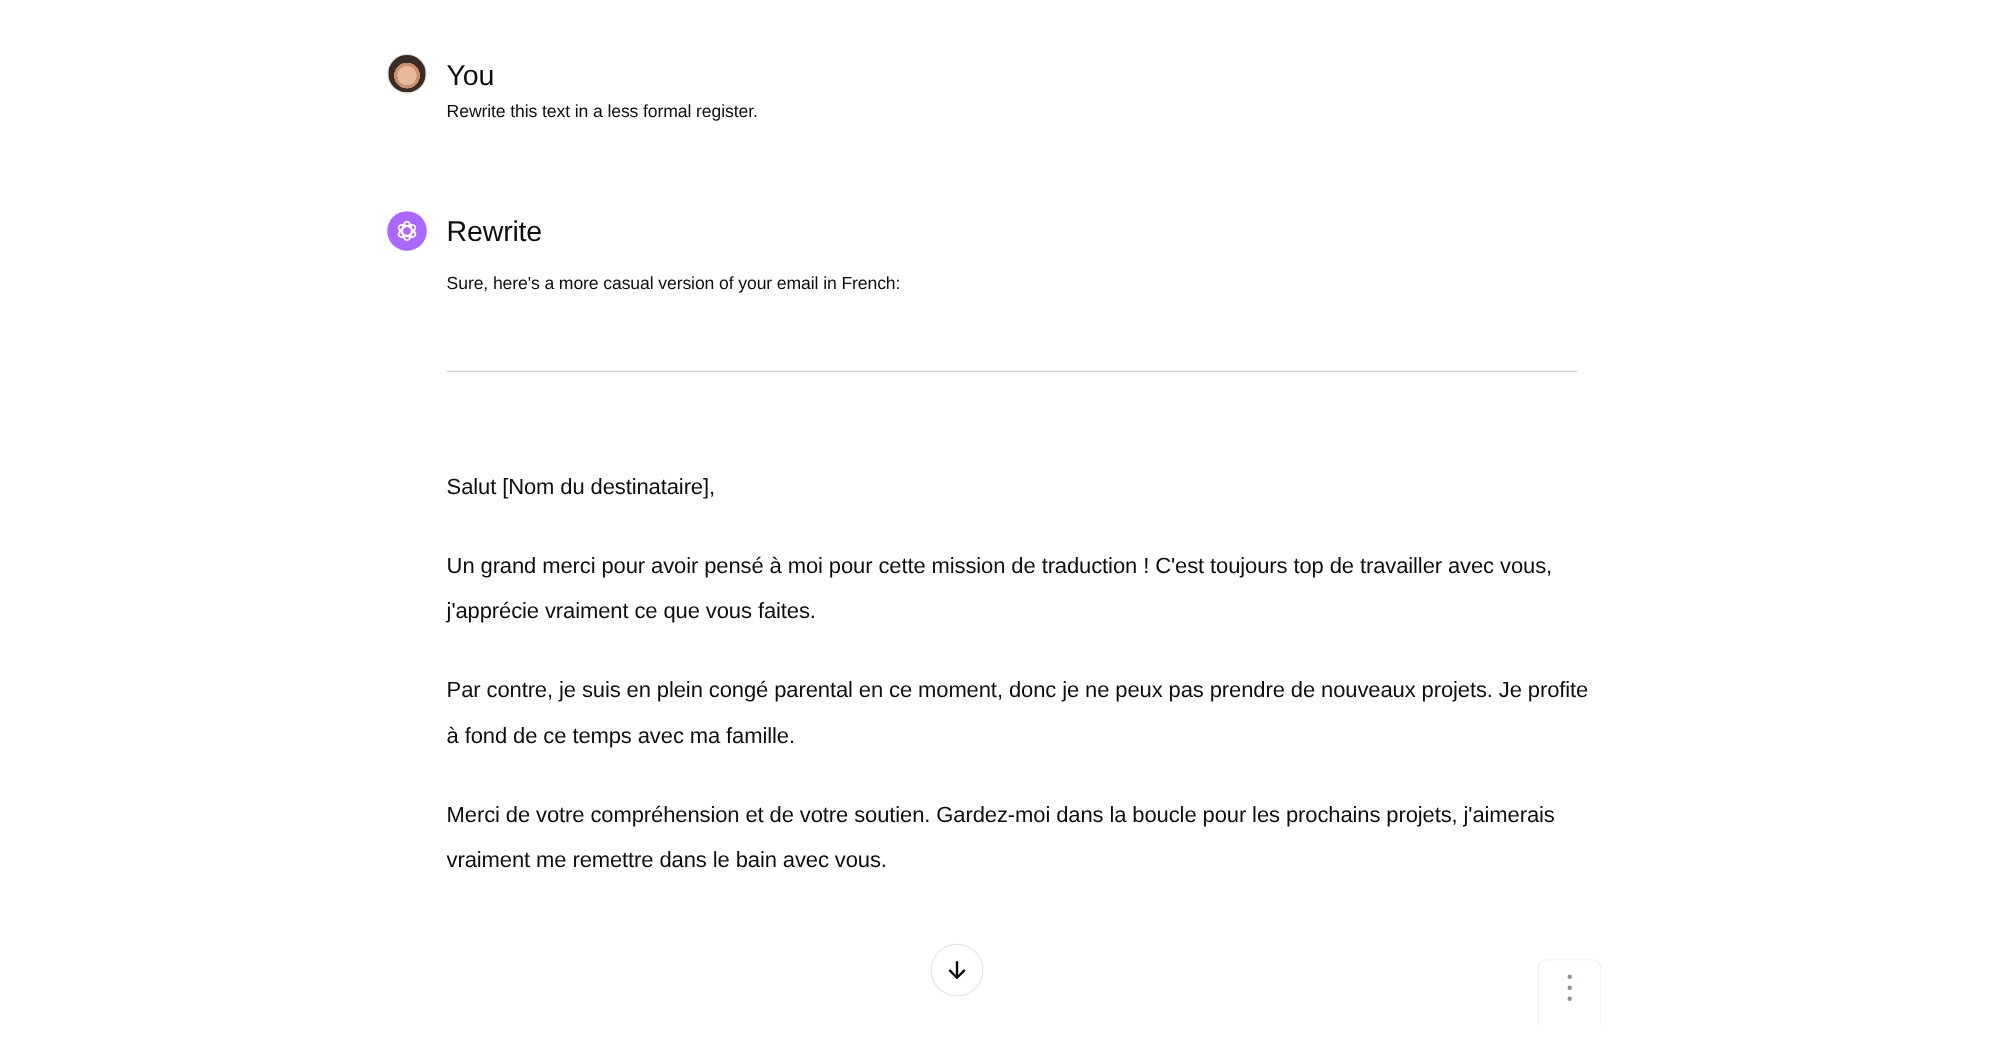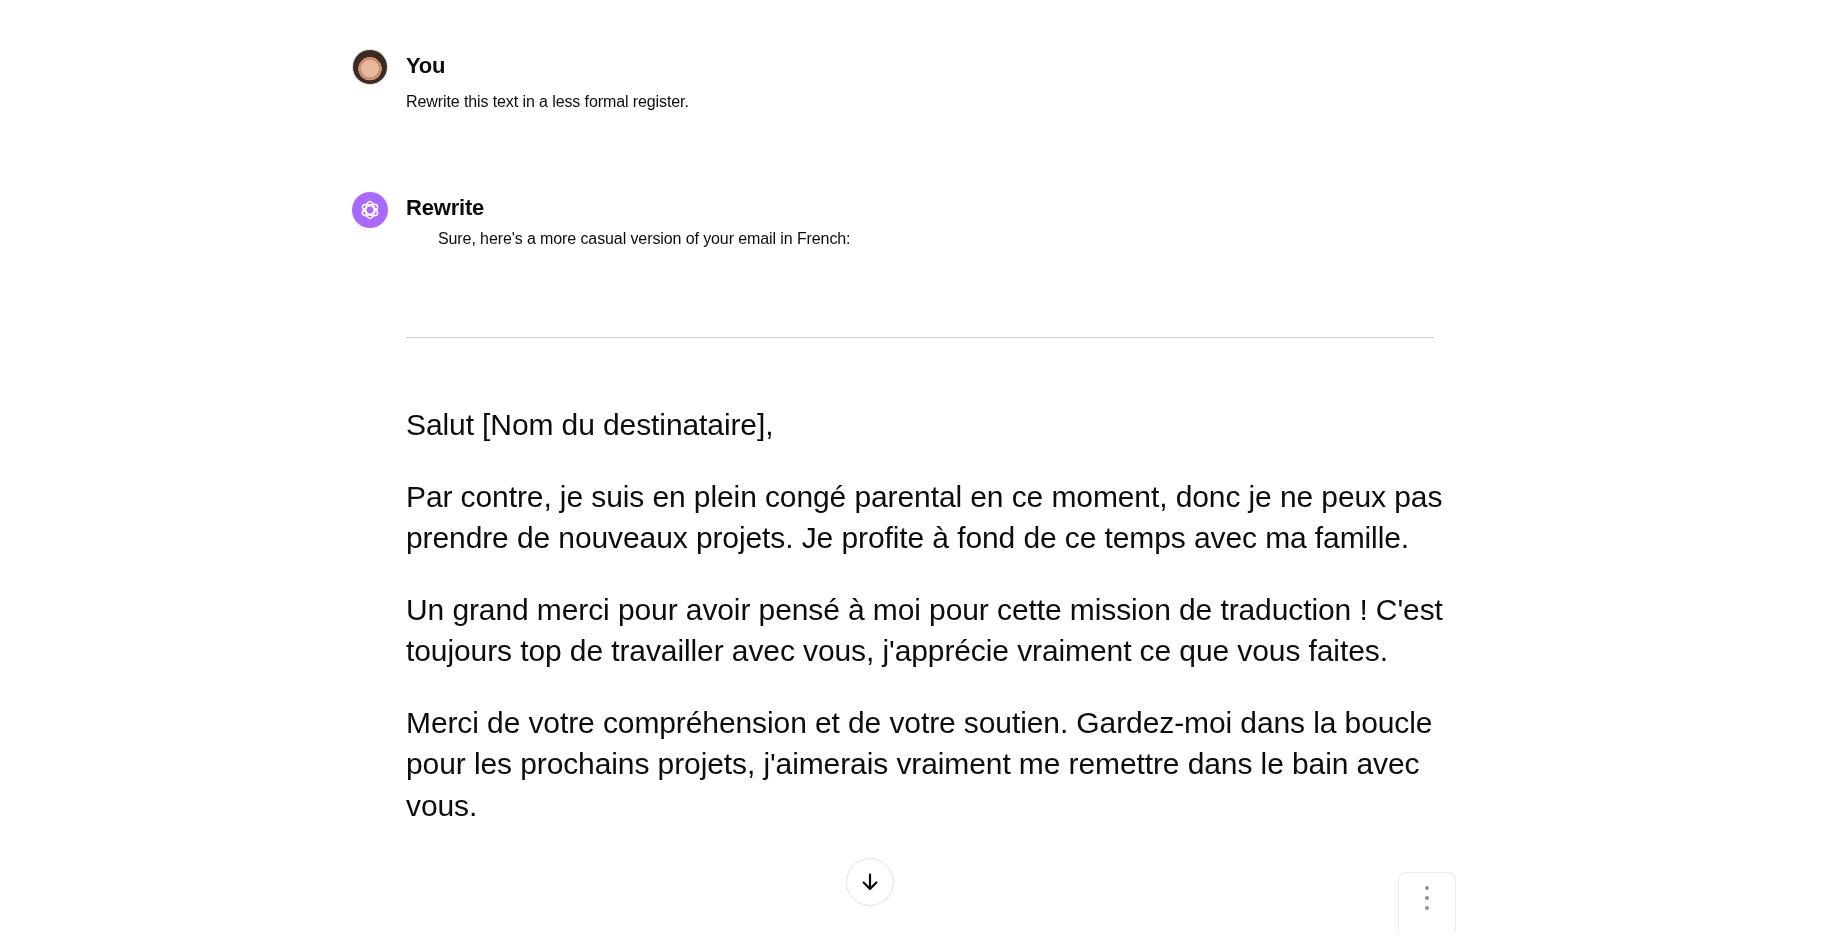--- a/index.html
+++ b/index.html
@@ -12,28 +12,28 @@
     .avatar {
       position: absolute; left: 0; width: 36px; height: 36px; border-radius: 50%;
       overflow: hidden;
     }
     .avatar-user {
       background: radial-gradient(circle at 50% 55%, #e8b89a 0 34%, #c98f72 35% 46%, #3b2b22 47% 100%);
       border: 1px solid #ddd; box-sizing: border-box;
     }
     .avatar-gpt { background: #ab68ff; display: flex; align-items: center; justify-content: center; }
     .author {
-      position: absolute; left: 54px; font-weight: 700; font-size: 22px; letter-spacing: -0.2px;
+      position: absolute; left: 54px; font-weight: 400; font-size: 26px; letter-spacing: -0.2px;
     }
     .msg { position: absolute; left: 54px; font-size: 16px; line-height: 41.5px; width: 1040px; letter-spacing: -0.1px; }
     .divider {
       position: absolute; left: 406px; top: 337px; width: 1028px; height: 0;
       border-top: 1px solid #d0d0d0;
     }
-    .body-text { position: absolute; left: 406px; top: 404px; width: 1040px; font-size: 30px; line-height: 41.5px; letter-spacing: -0.1px; }
+    .body-text { position: absolute; left: 406px; top: 423px; width: 1040px; font-size: 20px; line-height: 41.5px; letter-spacing: -0.1px; }
     .body-text p { margin: 0 0 30px 0; }
     .scroll-btn {
       position: absolute; left: 846px; top: 858px; width: 48px; height: 48px; border-radius: 50%;
       background: #ffffff; border: 1px solid #e3e3e3; box-sizing: border-box;
       display: flex; align-items: center; justify-content: center; cursor: pointer;
     }
     .more-box {
       position: absolute; left: 1398px; top: 872px; width: 58px; height: 60px;
       border: 1px solid #ececec; border-bottom: none; border-radius: 8px 8px 0 0; box-sizing: border-box;
       background: #fff; display: flex; flex-direction: column; align-items: center; padding-top: 13px; gap: 6px;
@@ -52,29 +52,29 @@
 
 <div class="turn" style="top:192px;">
   <div class="avatar avatar-gpt">
     <svg width="24" height="24" viewBox="0 0 24 24" fill="none" stroke="#ffffff" stroke-width="1.6">
       <ellipse cx="12" cy="12" rx="4.2" ry="8.5" transform="rotate(0 12 12)"></ellipse>
       <ellipse cx="12" cy="12" rx="4.2" ry="8.5" transform="rotate(60 12 12)"></ellipse>
       <ellipse cx="12" cy="12" rx="4.2" ry="8.5" transform="rotate(120 12 12)"></ellipse>
     </svg>
   </div>
   <div class="author" style="top:3px;">Rewrite</div>
-  <div class="msg" style="top:26px;margin-left:32px;">Sure, here's a more casual version of your email in French:</div>
+  <div class="msg" style="top:46px;">Sure, here's a more casual version of your email in French:</div>
 </div>
 
 <div class="divider"></div>
 
 <div class="body-text">
   <p>Salut [Nom du destinataire],</p>
+  <p>Un grand merci pour avoir pensé à moi pour cette mission de traduction ! C'est toujours top de travailler avec vous, j'apprécie vraiment ce que vous faites.</p>
   <p>Par contre, je suis en plein congé parental en ce moment, donc je ne peux pas prendre de nouveaux projets. Je profite à fond de ce temps avec ma famille.</p>
-  <p>Un grand merci pour avoir pensé à moi pour cette mission de traduction ! C'est toujours top de travailler avec vous, j'apprécie vraiment ce que vous faites.</p>
   <p>Merci de votre compréhension et de votre soutien. Gardez-moi dans la boucle pour les prochains projets, j'aimerais vraiment me remettre dans le bain avec vous.</p>
 </div>
 
 <div class="bottom-mask"></div>
 
 <div class="scroll-btn">
   <svg width="22" height="22" viewBox="0 0 24 24" fill="none" stroke="#0d0d0d" stroke-width="2.4" stroke-linecap="round" stroke-linejoin="round">
     <line x1="12" y1="4" x2="12" y2="19"></line>
     <polyline points="5,12.5 12,19.5 19,12.5"></polyline>
   </svg>

